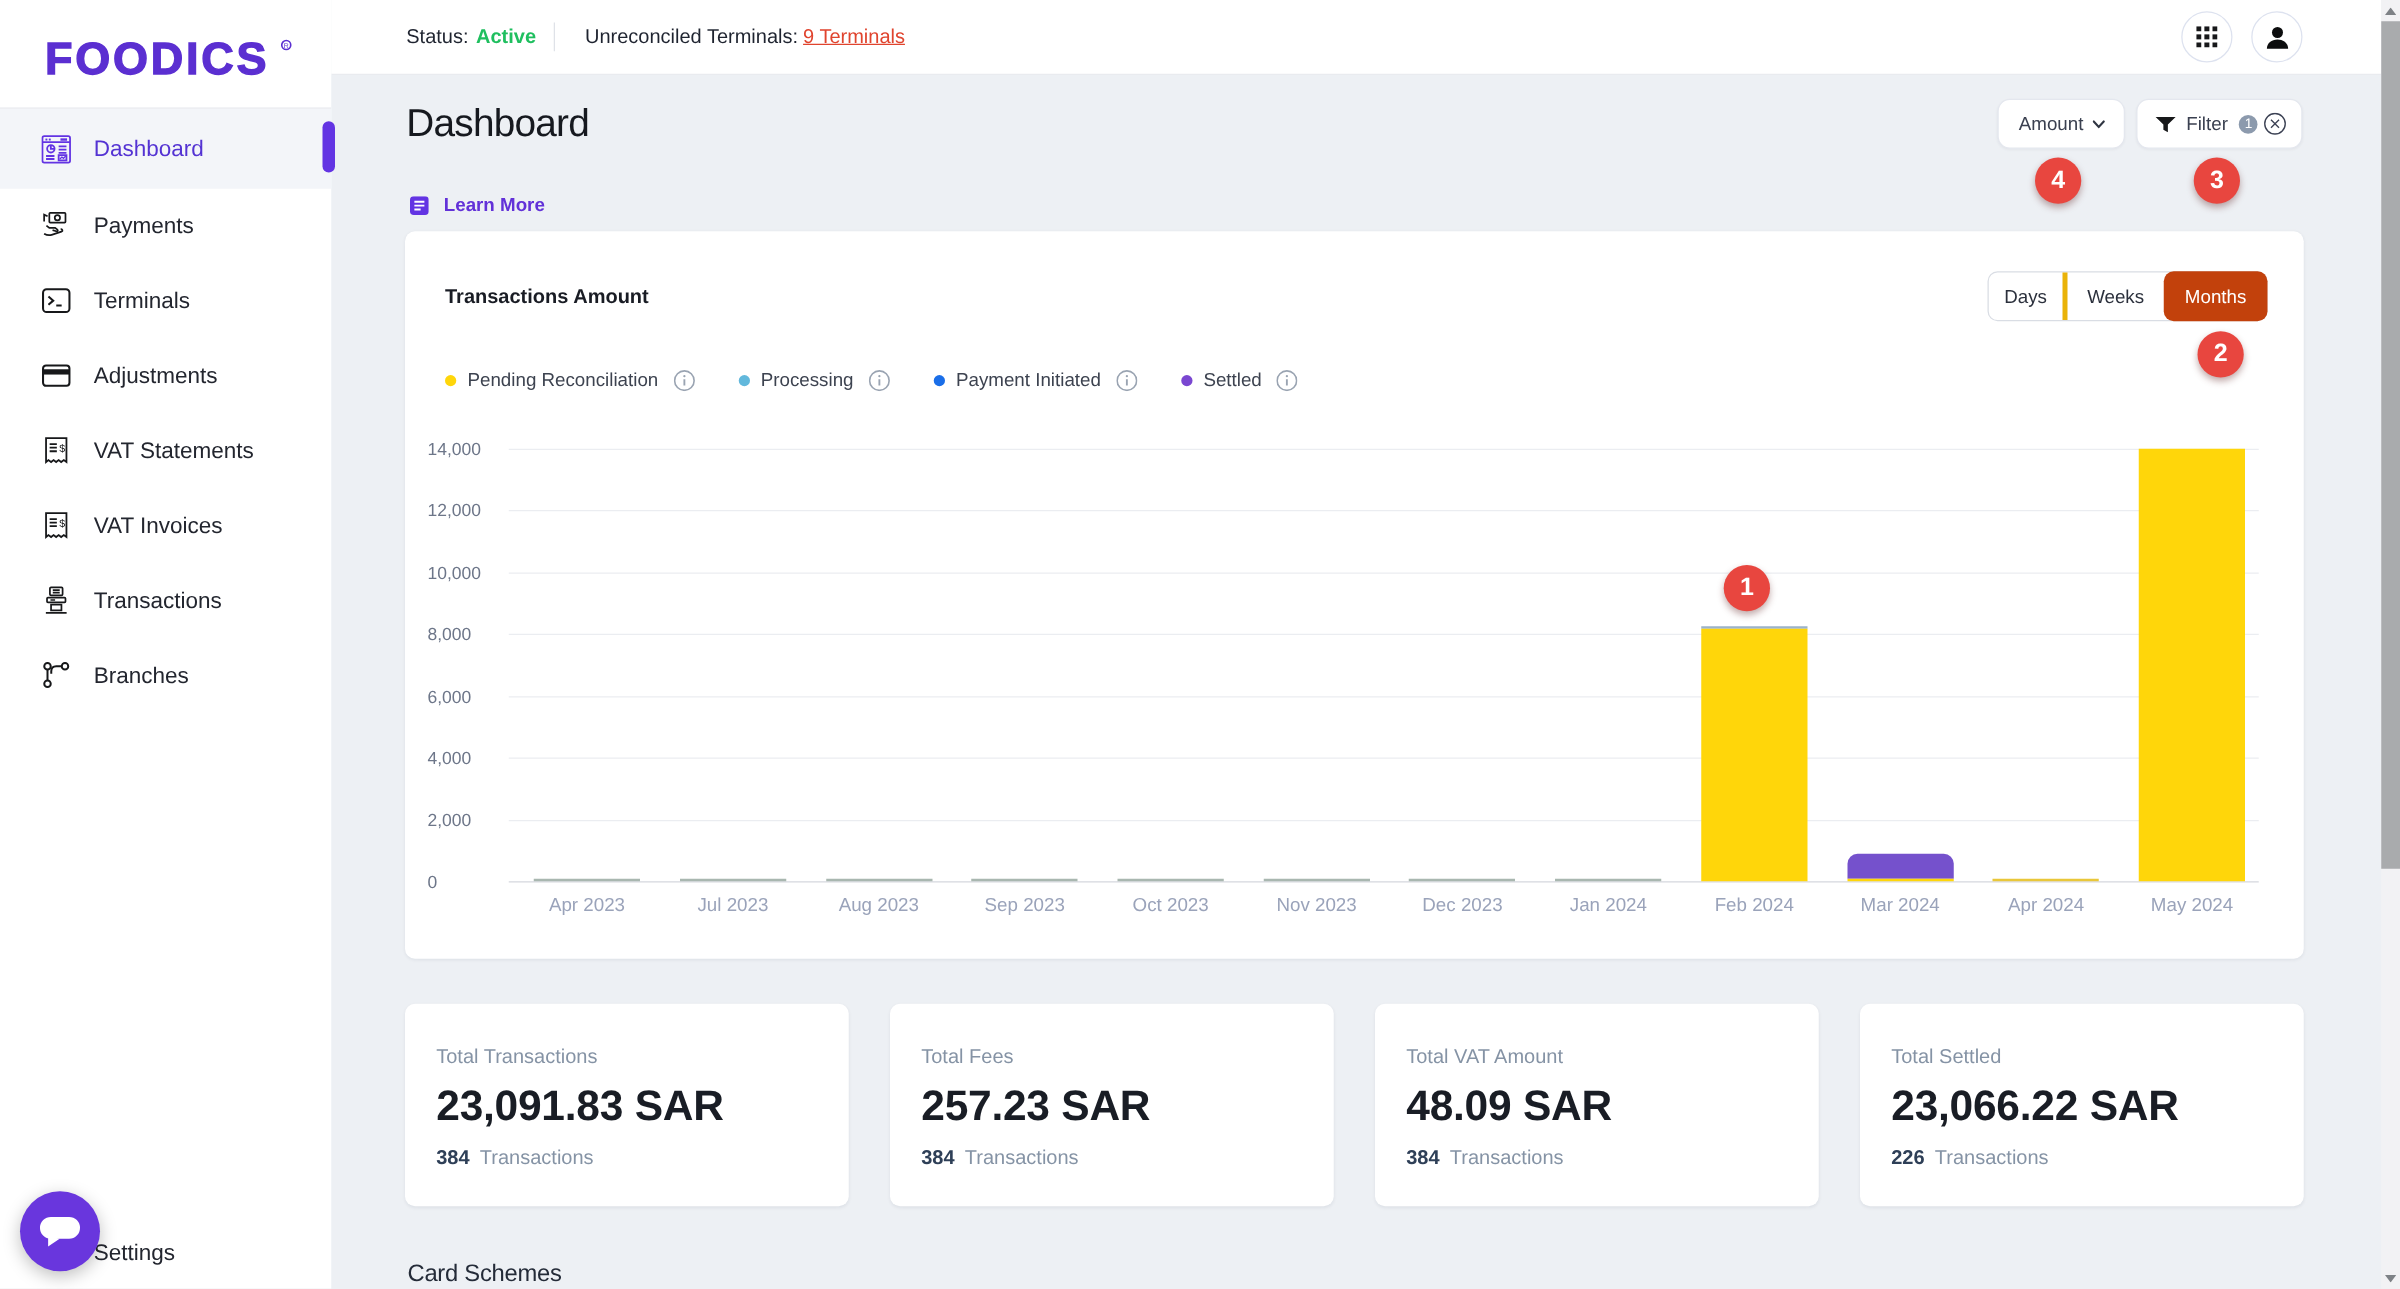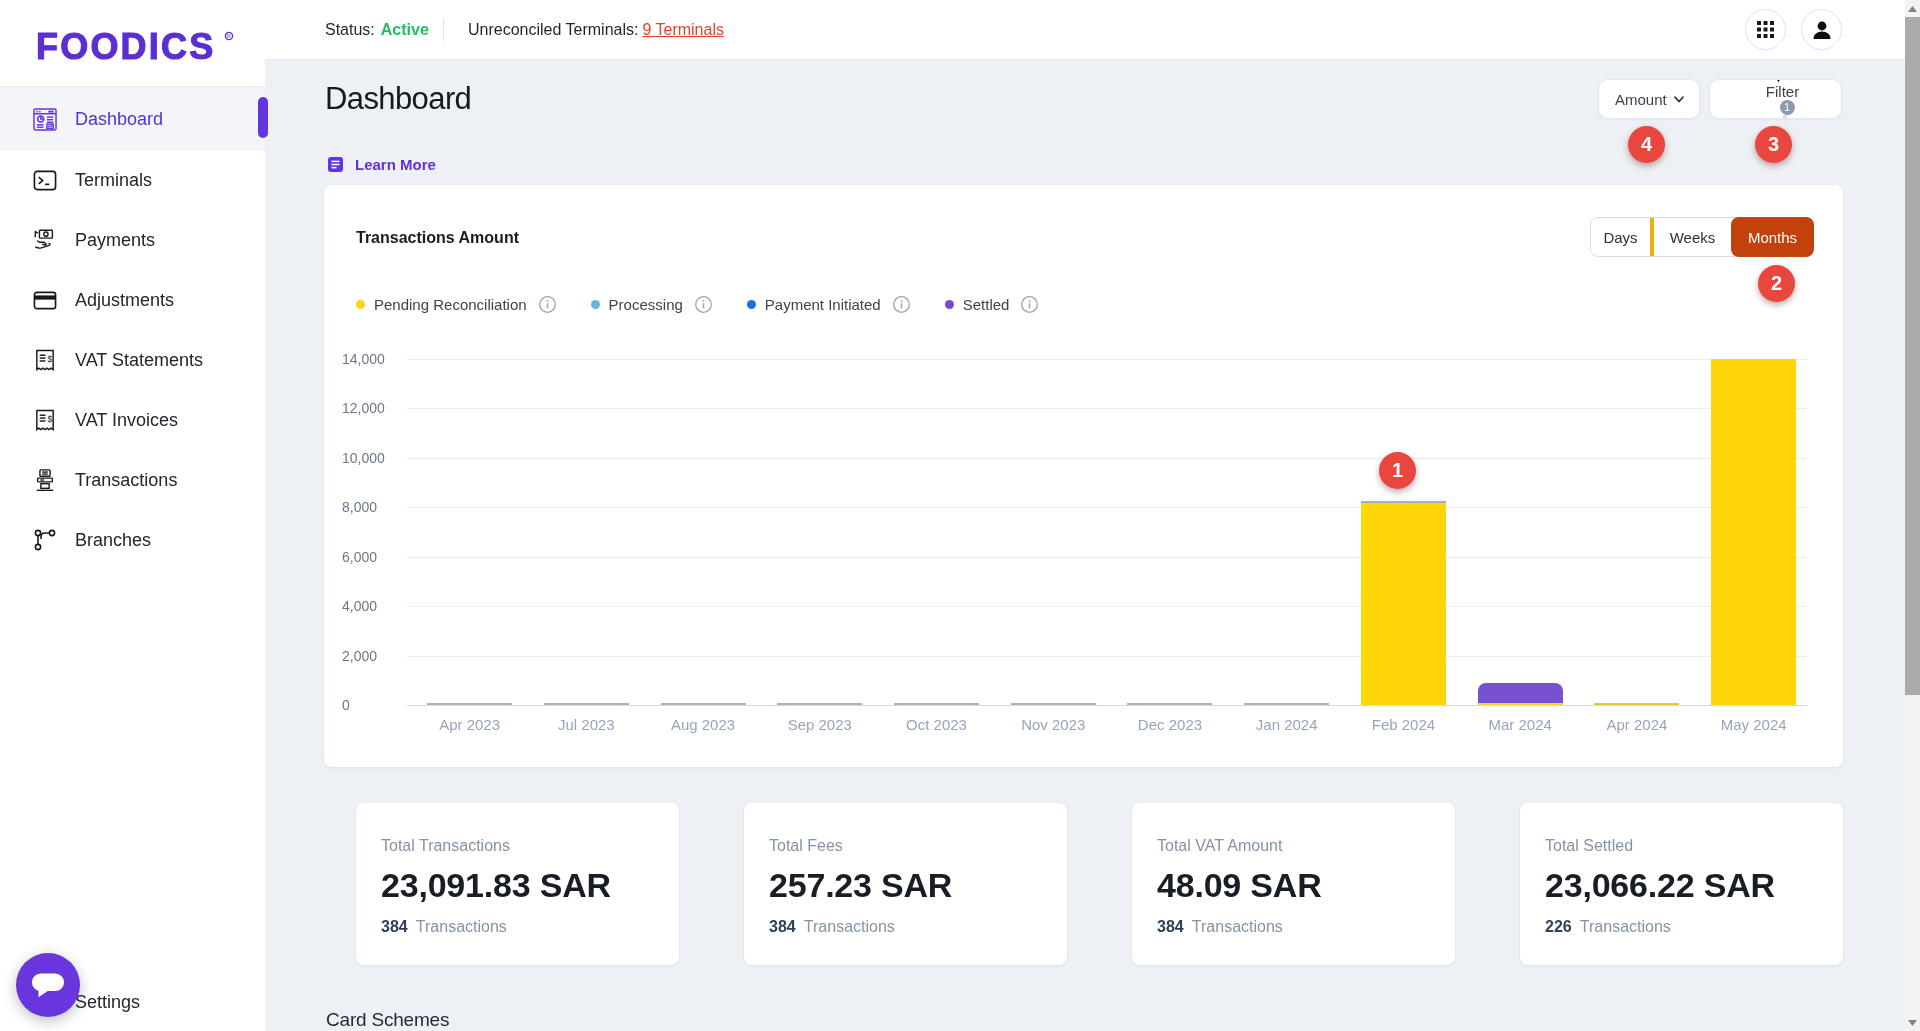--- a/index.html
+++ b/index.html
@@ -29,21 +29,21 @@
 #fab { position:absolute; left:16px; top:953px; width:64px; height:64px; border-radius:50%; background:#6936dd; z-index:9; box-shadow:0 4px 14px rgba(0,0,0,.25); display:flex; align-items:center; justify-content:center; }
 
 
 #main { position:absolute; left:265px; top:60px; width:1640px; height:971px; background:#edf0f4; }
 h1.pagetitle { position:absolute; left:60px; top:21px; font-size:31px; font-weight:400; color:#16191f; letter-spacing:-.6px; }
 #learn { position:absolute; left:63px; top:96px; display:flex; align-items:center; color:#6231d8; font-size:15px; font-weight:700; }
 #learn svg { margin-right:12px; }
 
 .btn { position:absolute; background:#fff; border:1px solid #e4e7ee; border-radius:10px; height:40px; display:flex; align-items:center; font-size:15px; color:#3a4050; box-shadow:0 1px 2px rgba(30,40,60,.05); }
 #btn-amount { left:1333px; top:19px; width:102px; padding-left:16px; }
-#btn-filter { left:1444px; top:19px; width:133px; padding-left:16px;flex-direction:column; }
+#btn-filter { left:1444px; top:19px; width:133px; padding-left:16px; }
 .redbadge { position:absolute; width:37px; height:37px; border-radius:50%; background:#e8463f; color:#fff; font-size:20px; font-weight:700; display:flex; align-items:center; justify-content:center; box-shadow:0 3px 6px rgba(100,40,40,.4); z-index:8; }
 
 
 #chartcard { position:absolute; left:59px; top:125px; width:1519px; height:582px; background:#fff; border-radius:8px; box-shadow:0 1px 3px rgba(20,30,60,.07); }
 #chartcard h2 { position:absolute; left:32px; top:44px; font-size:16px; font-weight:700; color:#191c24; }
 #toggle { position:absolute; left:1266px; top:32px; height:40px; display:flex; border:1px solid #d9dde4; border-radius:8px; background:#fff; }
 #toggle .t { height:38px; display:flex; align-items:center; justify-content:center; font-size:15px; color:#2b303c; }
 #toggle .t1 { width:63px; border-right:4px solid #eab308; }
 #toggle .t2 { width:77px; }
 #toggle .t3 { width:83px; background:#c2410c; color:#fff; border-radius:8px; margin:-1px -1px -1px 0; height:40px; }
@@ -55,21 +55,21 @@
 
 #plot { position:absolute; left:0; top:0; width:1519px; height:582px; }
 .ylab { position:absolute; left:18px; width:60px; text-align:left; font-size:14px; color:#6d7689; }
 .grid { position:absolute; left:83px; width:1400px; height:1px; background:#ebedf1; }
 .grid0 { background:#d5d8de; }
 .bar { position:absolute; width:85px; }
 .xlab { position:absolute; width:116px; text-align:center; font-size:15px; color:#9aa3ba; top:531px; }
 
 
 #cards { position:absolute; left:59px; top:743px; width:1519px; display:flex; gap:33px; }
-.scard { position:relative; width:403px; height:162px; background:#fff; border-radius:8px; box-shadow:0 1px 3px rgba(20,30,60,.07);margin-left:32px; }
+.scard { position:relative; width:403px; height:162px; background:#fff; border-radius:8px; box-shadow:0 1px 3px rgba(20,30,60,.07); }
 .scard .lab { position:absolute; left:25px; top:34px; font-size:16px; color:#8593a5; }
 .scard .amt { position:absolute; left:25px; top:63px; font-size:34px; font-weight:700; color:#191d25; letter-spacing:-.2px; }
 .scard .sub { position:absolute; left:25px; top:115px; font-size:16px; color:#8593a5; }
 .scard .sub b { color:#2e3f57; font-weight:700; margin-right:4px; }
 #cardschemes { position:absolute; left:61px; top:949px; font-size:19px; letter-spacing:-.2px; color:#242b38; }
 
 
 #sb { position:absolute; left:1905px; top:0; width:15px; height:1031px; background:#f2f2f4; z-index:20; }
 #sb .thumb { position:absolute; left:0; top:17px; width:15px; height:678px; background:#a9abad; }
 #sb .arr { position:absolute; left:0; width:15px; height:17px; display:flex; align-items:center; justify-content:center; }
@@ -128,35 +128,35 @@
             <line x1="14.5" y1="15.4" x2="21" y2="15.4"></line>
             <line x1="4" y1="18" x2="11" y2="18"></line>
             <line x1="4" y1="20.5" x2="11" y2="20.5"></line>
             <rect x="14.5" y="17.3" width="6.5" height="4.4"></rect>
             <path d="M15.5 20.5l1.7-1.6 1.3 1 2-2" stroke-width="1.1"></path>
           </svg>
       </span>Dashboard
       <span class="pill"></span>
     </div>
     <div class="mitem"><span class="mic">
-      <svg width="25" height="25" viewBox="0 0 25 25" fill="none" stroke="#17181a" stroke-width="1.7">
-            <rect x="1.5" y="3" width="22" height="19" rx="3"></rect>
-            <path d="M6 9l4 3.5L6 16"></path>
-            <line x1="12.5" y1="16.5" x2="17" y2="16.5"></line>
-          </svg>
-    </span>Terminals</div>
-    <div class="mitem"><span class="mic">
       <svg width="26" height="26" viewBox="0 0 26 26" fill="none" stroke="#17181a" stroke-width="1.5">
             <path d="M5.5 5.5l-3-1.5v6"></path>
             <rect x="7" y="2.5" width="14" height="8.5" rx="0.8"></rect>
             <circle cx="14" cy="6.7" r="2.3"></circle>
             <path d="M4.5 13.5l2.5 2h5l2 1.5c.8.7 0 1.8-1 1.4l-3.2-1"></path>
             <path d="M2.5 20.5c2 1.2 4.5 1.6 6.5 1l8.5-2.7c1.5-.5 1-2.4-.7-2.1"></path>
           </svg>
     </span>Payments</div>
+    <div class="mitem"><span class="mic">
+      <svg width="25" height="25" viewBox="0 0 25 25" fill="none" stroke="#17181a" stroke-width="1.7">
+            <rect x="1.5" y="3" width="22" height="19" rx="3"></rect>
+            <path d="M6 9l4 3.5L6 16"></path>
+            <line x1="12.5" y1="16.5" x2="17" y2="16.5"></line>
+          </svg>
+    </span>Terminals</div>
     <div class="mitem"><span class="mic">
       <svg width="25" height="25" viewBox="0 0 25 25" fill="none" stroke="#17181a" stroke-width="1.7">
             <rect x="1.5" y="4" width="22" height="17" rx="2.5"></rect>
             <rect x="1.5" y="7.2" width="22" height="4.4" fill="#17181a" stroke="none"></rect>
           </svg>
     </span>Adjustments</div>
     <div class="mitem"><span class="mic">
       <svg width="25" height="25" viewBox="0 0 25 25" fill="none" stroke="#17181a" stroke-width="1.5">
             <path d="M4 2h17v20l-2.2-1.6L16.6 22l-2.1-1.6L12.4 22l-2.1-1.6L8.2 22 6 20.4 4 22z"></path>
             <line x1="7" y1="7" x2="13" y2="7"></line>

